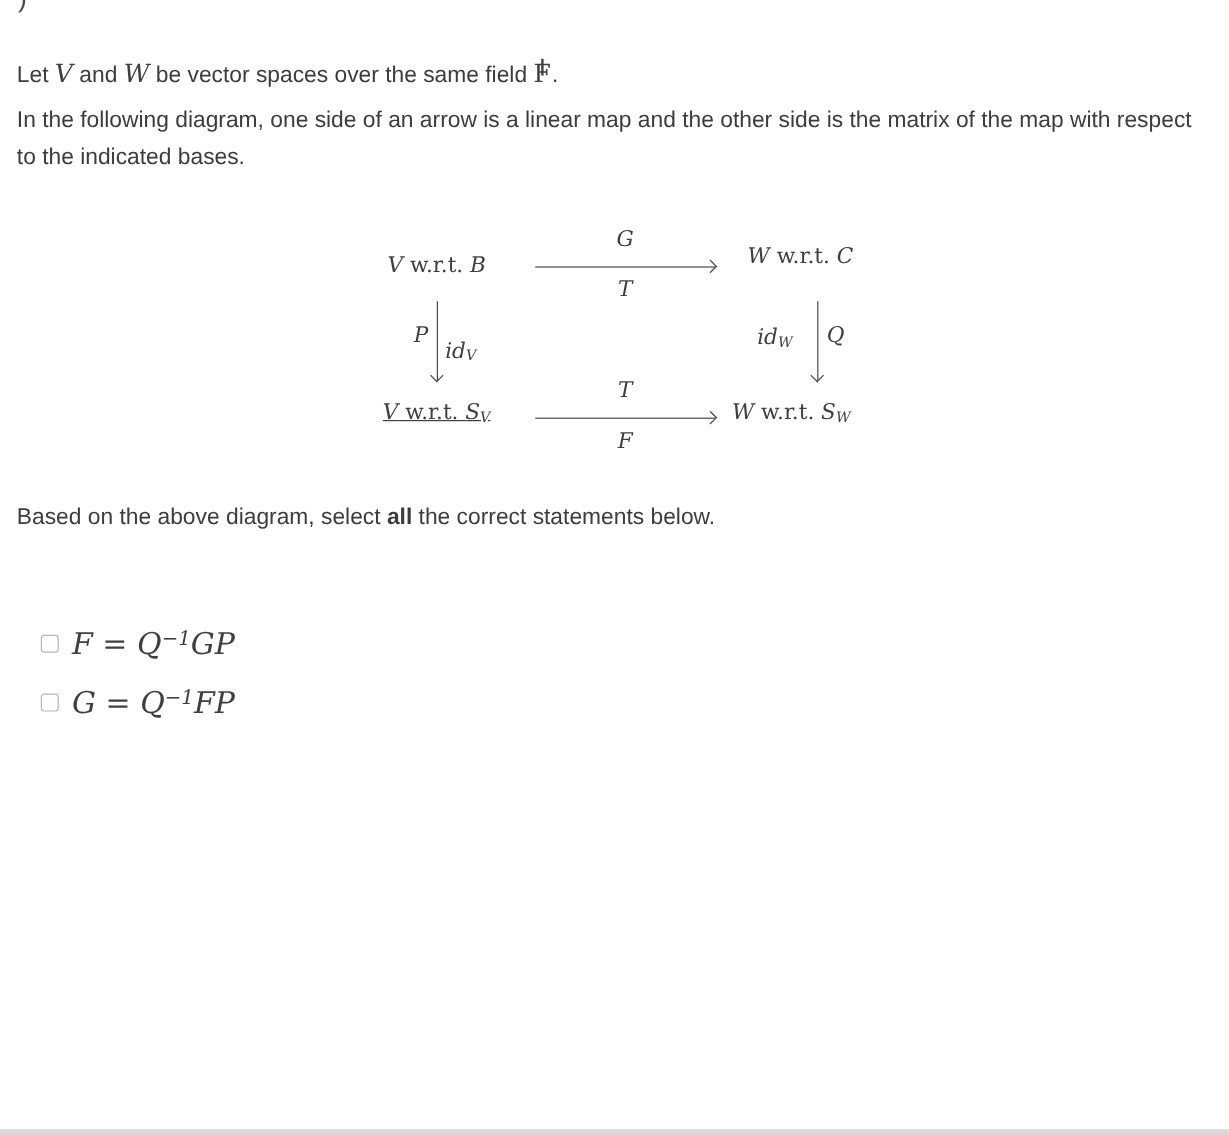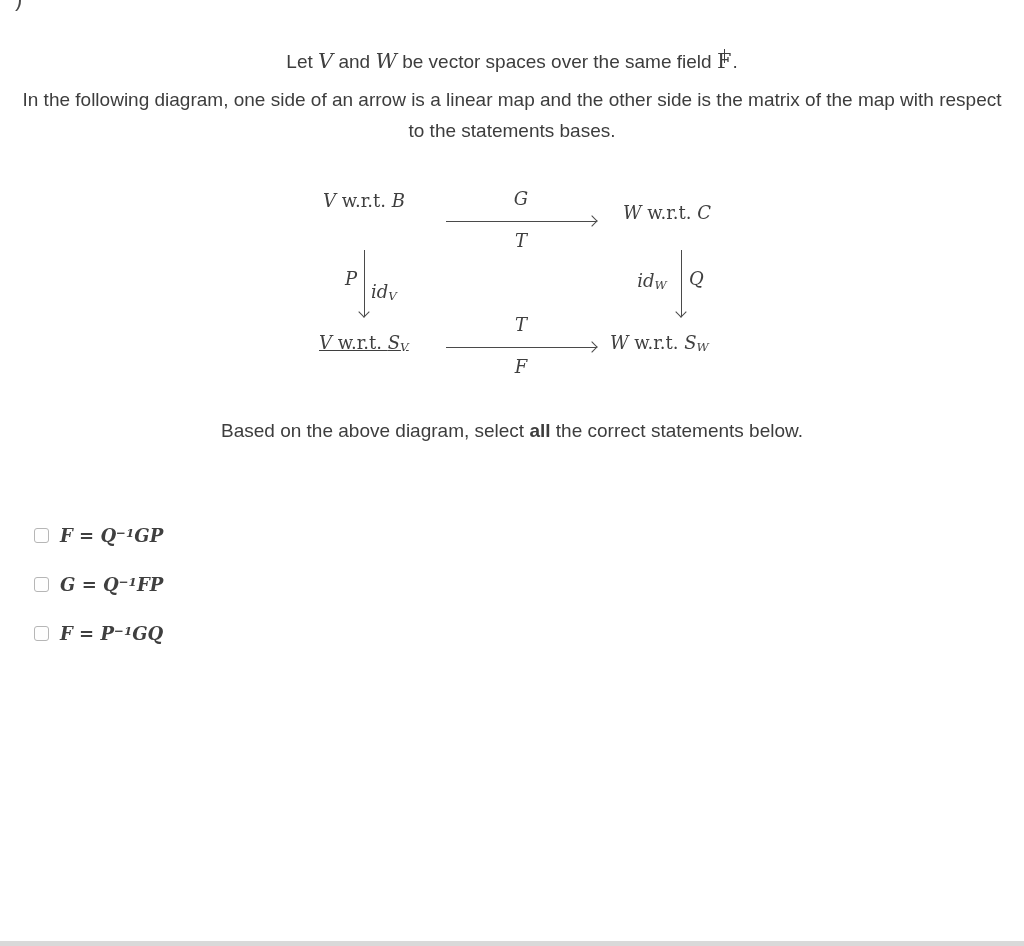--- a/index.html
+++ b/index.html
@@ -6,47 +6,47 @@
   body{
     width:1024px;height:946px;position:relative;overflow:hidden;
     background:#ffffff;color:#3d3d3d;
     font-family:"Liberation Sans","DejaVu Sans",sans-serif;
   }
   .content{padding:46px 14px 0 14px;position:relative;}
   .corner-frag{
     position:absolute;left:15px;top:-14px;font-size:22px;color:#4a4a4a;
     font-family:"Liberation Sans",sans-serif;
   }
-  p.para{font-size:19px;line-height:31px;margin:0 0 7px 0;max-width:1004px;text-align:center;}
+  p.para{font-size:19px;line-height:31px;margin:0 0 7px 0;max-width:1004px;}
   p.prompt{margin-top:22px;}
   
   .m{font-family:"DejaVu Serif","Liberation Serif",serif;font-style:italic;color:#3f3f3f;}
   .para .m{font-size:1.1em;}
   .m sup{font-size:66%;font-style:italic;vertical-align:0.45em;}
   .m sub{font-size:66%;font-style:italic;vertical-align:-0.2em;}
   .m .up{font-style:normal;}
   .bb{font-style:normal;position:relative;display:inline-block;padding-right:1px;}
   .bb::after{content:"";position:absolute;left:0.33em;top:0.13em;height:0.70em;width:0.06em;background:currentColor;}
   
   .diagram{
     position:relative;width:440px;height:205px;margin:42px 0 0 305px;
     font-family:"DejaVu Serif","Liberation Serif",serif;font-size:18px;color:#3f3f3f;
   }
   .dnode,.alabel{position:absolute;white-space:nowrap;}
-  .dnode.tl{left:4px;top:2px;}
+  .dnode.tl{left:4px;top:22px;}
   .dnode.tr{left:304px;top:14px;}
   .dnode.bl{left:0;top:144px;text-decoration:underline;}
   .dnode.br{left:291px;top:144px;}
   .alabel.g{left:127px;top:0;width:150px;text-align:center;}
   .alabel.t1{left:127px;top:42px;width:150px;text-align:center;}
   .alabel.t2{left:127px;top:126px;width:150px;text-align:center;}
   .alabel.f{left:127px;top:168px;width:150px;text-align:center;}
   .alabel.p{left:14px;top:80px;width:24px;text-align:right;}
   .alabel.idv{left:52px;top:93px;}
-  .alabel.idw{left:312px;top:82px;width:42px;text-align:center;}
+  .alabel.idw{left:312px;top:82px;width:42px;text-align:left;}
   .alabel.q{left:370px;top:80px;}
   .harrow{position:absolute;height:1.4px;background:#4a4a4a;}
   .harrow::after{
     content:"";position:absolute;right:0;top:-3.6px;width:8px;height:8px;
     border-top:1.4px solid #4a4a4a;border-right:1.4px solid #4a4a4a;
     transform:rotate(45deg);box-sizing:border-box;
   }
   .harrow.top{left:127px;top:33px;width:150px;}
   .harrow.bottom{left:127px;top:159px;width:150px;}
   .varrow{position:absolute;width:1.4px;background:#4a4a4a;}
@@ -57,31 +57,31 @@
   }
   .varrow.left{left:45px;top:62px;height:66px;}
   .varrow.right{left:362px;top:62px;height:66px;}
   
   .options{margin:74px 0 0 20px;}
   .opt{display:flex;align-items:center;height:30px;margin-bottom:19px;cursor:pointer;}
   .cb{
     width:15px;height:15px;flex:0 0 auto;margin-right:11px;
     border:1px solid #b6b6b6;border-radius:3px;background:#fefefe;box-sizing:border-box;
   }
-  .opt-label{font-family:"DejaVu Serif","Liberation Serif",serif;font-size:18px;color:#3f3f3f;font-weight:bold;}
+  .opt-label{font-family:"DejaVu Serif","Liberation Serif",serif;font-size:25px;color:#3f3f3f;}
   .bottom-strip{position:absolute;left:0;right:0;bottom:0;height:5px;background:#d9d9d9;}
 </style>
 </head>
 <body>
 
 <div class="content">
   <span class="corner-frag">)</span>
 
   <p class="para">Let <span class="m">V</span> and <span class="m">W</span> be vector spaces over the same field <span class="m"><span class="bb">F</span></span>.</p>
-  <p class="para">In the following diagram, one side of an arrow is a linear map and the other side is the matrix of the map with respect to the statements bases.</p>
+  <p class="para">In the following diagram, one side of an arrow is a linear map and the other side is the matrix of the map with respect to the indicated bases.</p>
 
   <div class="diagram">
     <div class="dnode tl"><span class="m">V</span> w.r.t. <span class="m">B</span></div>
     <div class="dnode tr"><span class="m">W</span> w.r.t. <span class="m">C</span></div>
     <div class="dnode bl"><span class="m">V</span> w.r.t. <span class="m">S<sub>V</sub></span></div>
     <div class="dnode br"><span class="m">W</span> w.r.t. <span class="m">S<sub>W</sub></span></div>
 
     <div class="harrow top"></div>
     <div class="harrow bottom"></div>
     <div class="varrow left"></div>
@@ -101,20 +101,16 @@
 
   <div class="options">
     <div class="opt">
       <span class="cb"></span>
       <span class="opt-label"><span class="m">F = Q<sup>−1</sup>GP</span></span>
     </div>
     <div class="opt">
       <span class="cb"></span>
       <span class="opt-label"><span class="m">G = Q<sup>−1</sup>FP</span></span>
     </div>
-    <div class="opt">
-      <span class="cb"></span>
-      <span class="opt-label"><span class="m">F = P<sup>−1</sup>GQ</span></span>
-    </div>
   </div>
 </div>
 
 <div class="bottom-strip"></div>
 
 </body></html>

